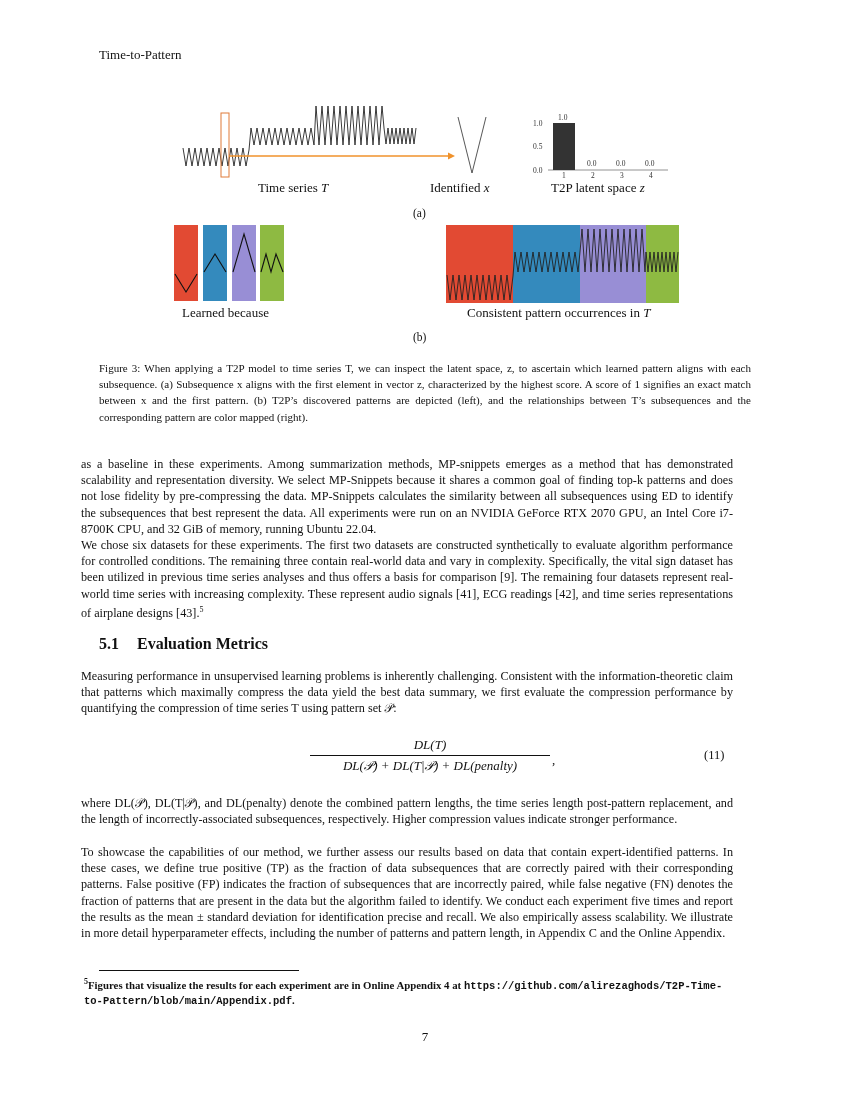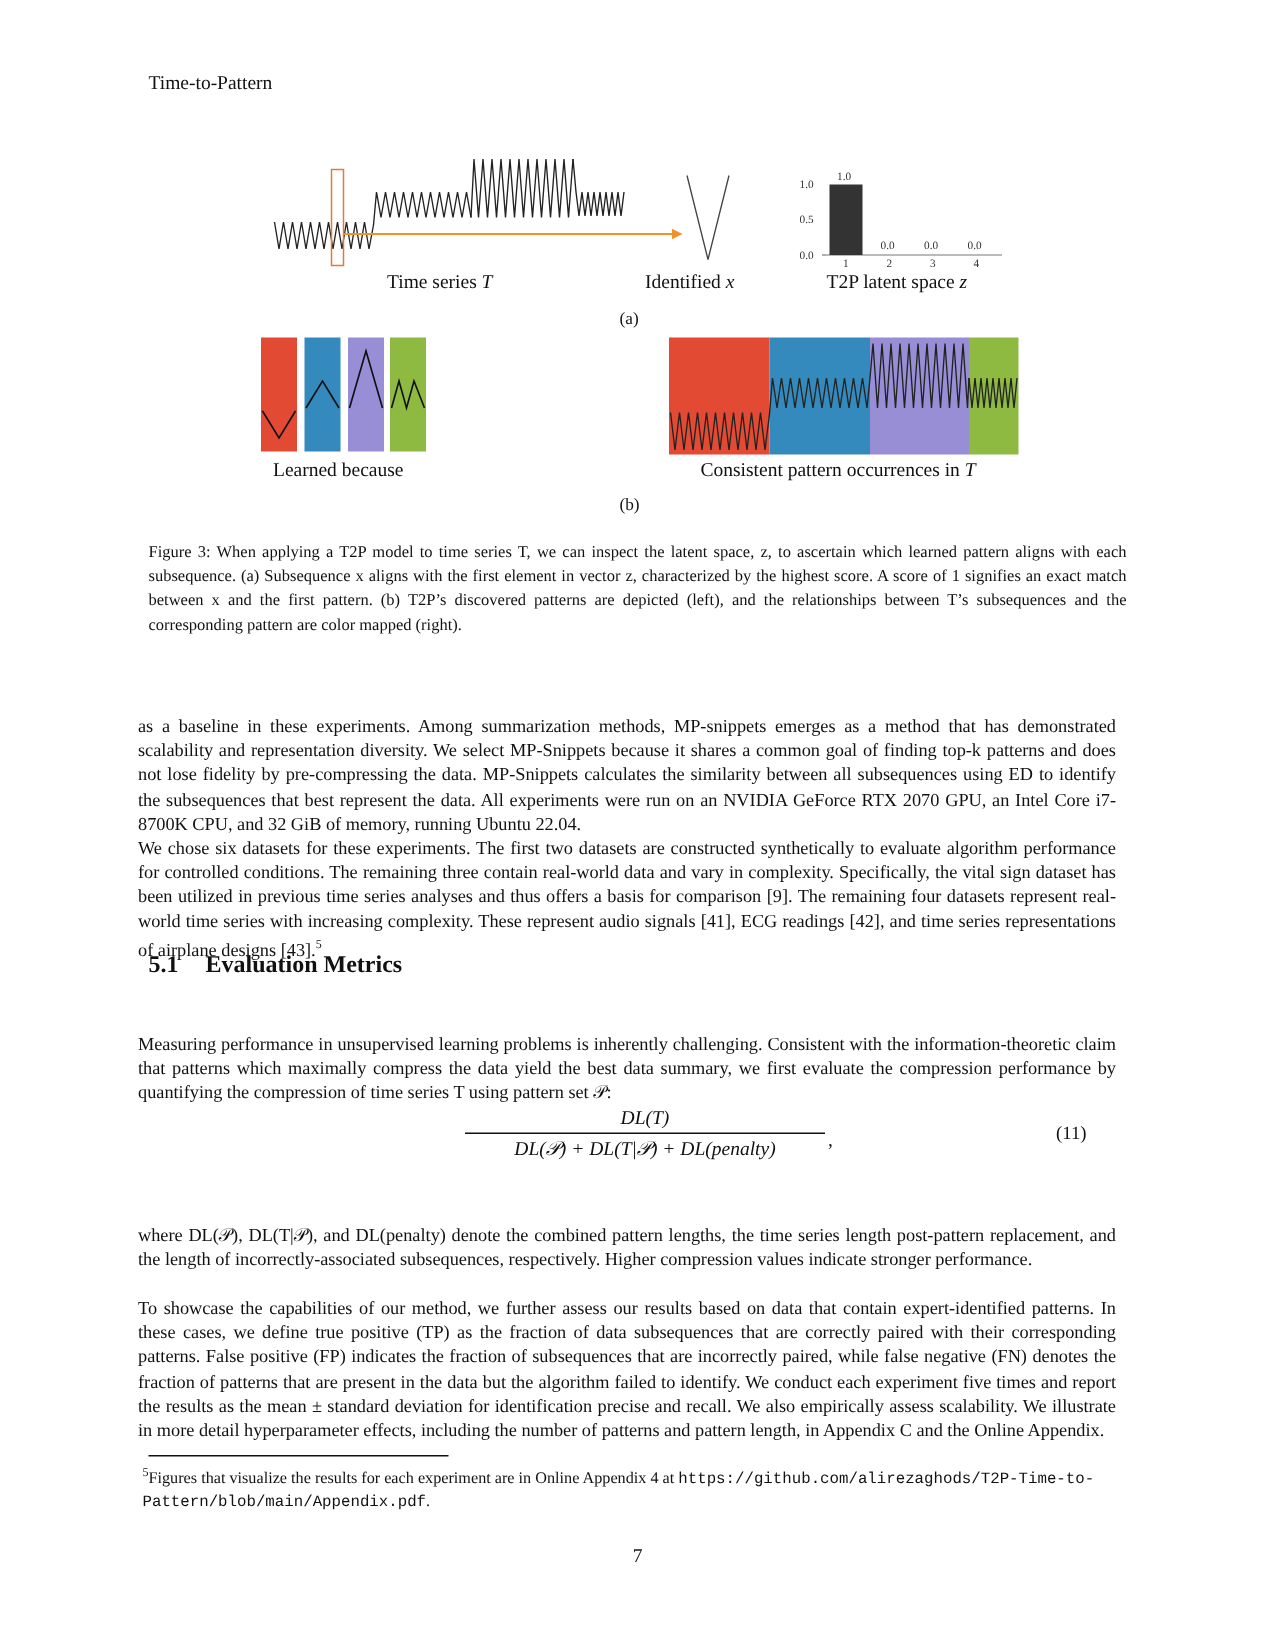--- a/index.html
+++ b/index.html
@@ -4,29 +4,29 @@
   <style>
     html, body { margin: 0; padding: 0; background: #ffffff; }
     body { width: 850px; height: 1100px; position: relative; overflow: hidden;
            font-family: "Liberation Serif", "DejaVu Serif", serif; color: #111; }
     .running-head { position: absolute; left: 99px; top: 47px; font-size: 13px; text-align: right; }
     .figure { position: absolute; left: 0; top: 0; width: 850px; }
     .abs { position: absolute; }
     .fig-label { font-size: 13px; white-space: nowrap; }
     .sub-label { font-size: 11.5px; }
     .caption { position: absolute; left: 99px; top: 332px; width: 652px; font-size: 11px; line-height: 16.2px; text-align: justify; margin-top: 28px; }
-    .body-text { position: absolute; left: 92px; width: 652px; font-size: 12.2px; line-height: 16.2px; text-align: justify; margin-top: 20px; }
+    .body-text { position: absolute; left: 81px; width: 652px; font-size: 12.2px; line-height: 16.2px; text-align: justify; }
     .body-text p { margin: 0; }
     .section-head { position: absolute; left: 99px; top: 635px; font-size: 16px; font-weight: bold; }
     .section-head .num { margin-right: 18px; }
     .equation { position: absolute; left: 310px; top: 737px; width: 240px; text-align: center; font-size: 13px; font-style: italic; }
     .eq-num { position: absolute; left: 704px; top: 748px; font-size: 12.5px; }
     .eq-num-frac-line { border-top: 1px solid #111; margin: 2px 0; }
     .footnote-rule { position: absolute; left: 99px; top: 970px; width: 200px; border-top: 1px solid #111; }
-    .footnote { position: absolute; left: 95px; top: 975px; width: 652px; font-size: 10.8px; line-height: 14.5px; }
+    .footnote { position: absolute; left: 84px; top: 975px; width: 652px; font-size: 10.8px; line-height: 14.5px; font-weight: bold; }
     .mono { font-family: "Liberation Mono", "DejaVu Sans Mono", monospace; font-size: 10.5px; }
     .page-num { position: absolute; left: 0; width: 850px; top: 1029px; text-align: center; font-size: 13px; }
     sup { font-size: 8px; }
     i.m { font-style: italic; }
   </style>
 </head>
 <body>
 
 <div class="running-head">Time-to-Pattern</div>
 

